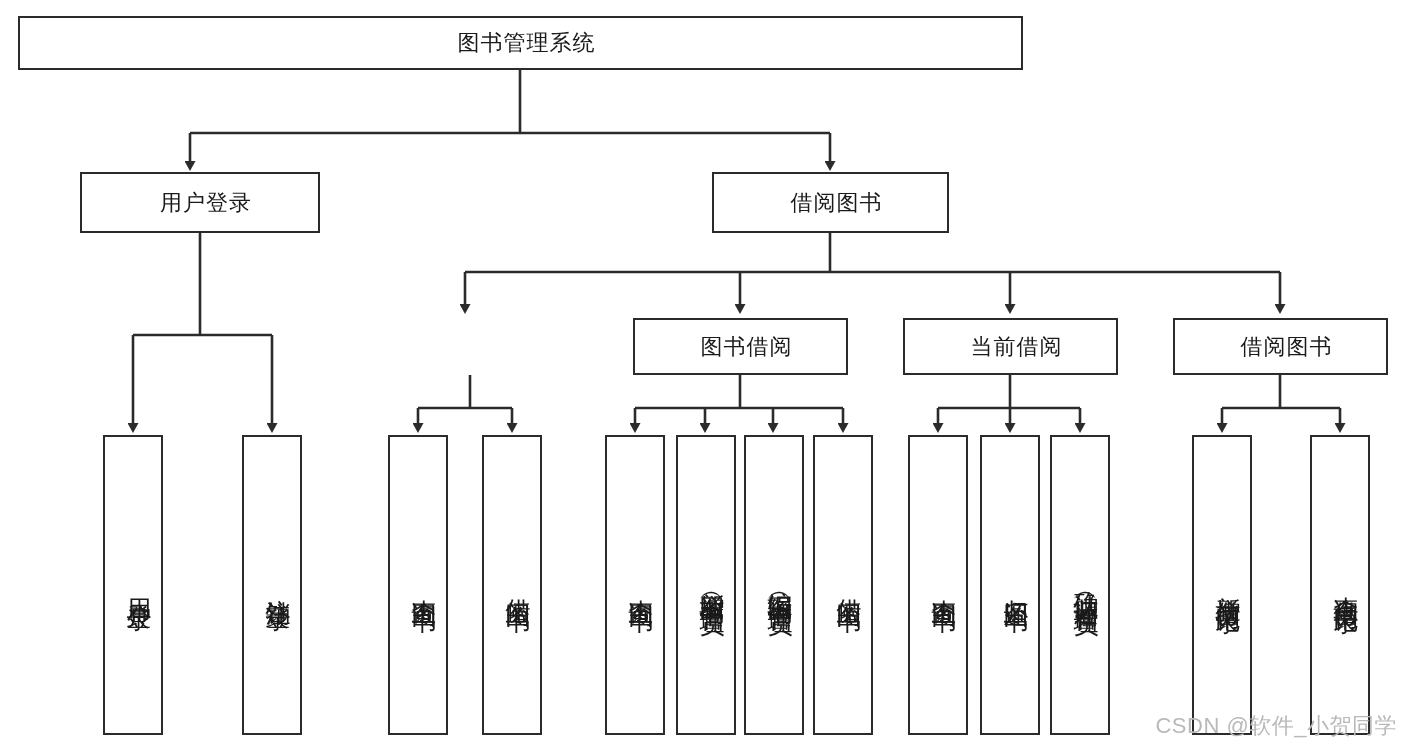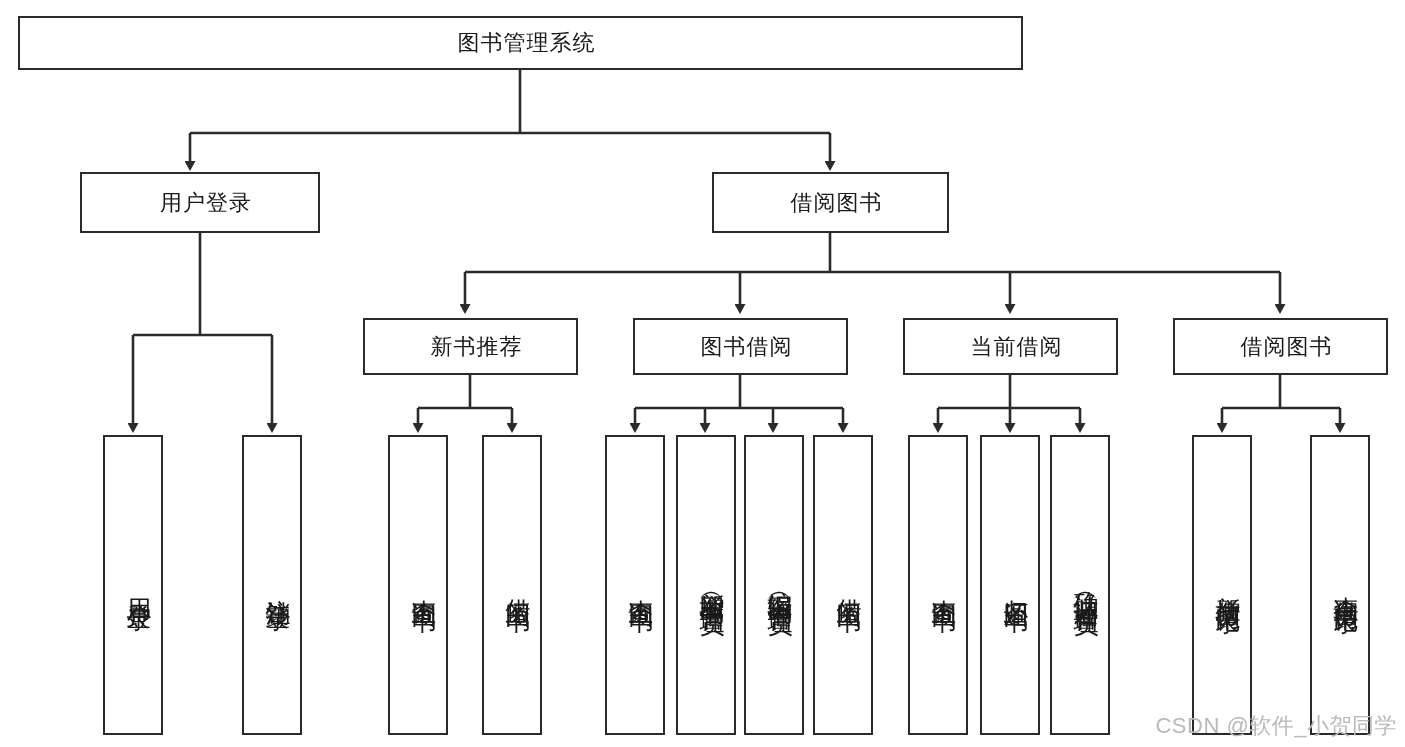--- a/index.html
+++ b/index.html
@@ -125,23 +125,20 @@
     <span class="label">图书管理系统</span>
   </div>
 
   <div class="node horiz" style="left:80px; top:172px; width:240px; height:61px;">
     <span class="label">用户登录</span>
   </div>
   <div class="node horiz" style="left:712px; top:172px; width:237px; height:61px;">
     <span class="label">借阅图书</span>
   </div>
 
-  <div class="node horiz" style="left:363px; top:318px; width:215px; height:57px;">
-    <span class="label">新书推荐</span>
-  </div>
   <div class="node horiz" style="left:903px; top:318px; width:215px; height:57px;">
     <span class="label">当前借阅</span>
   </div>
   <div class="node horiz" style="left:633px; top:318px; width:215px; height:57px;">
     <span class="label">图书借阅</span>
   </div>
   <div class="node horiz" style="left:1173px; top:318px; width:215px; height:57px;">
     <span class="label">借阅图书</span>
   </div>
 

